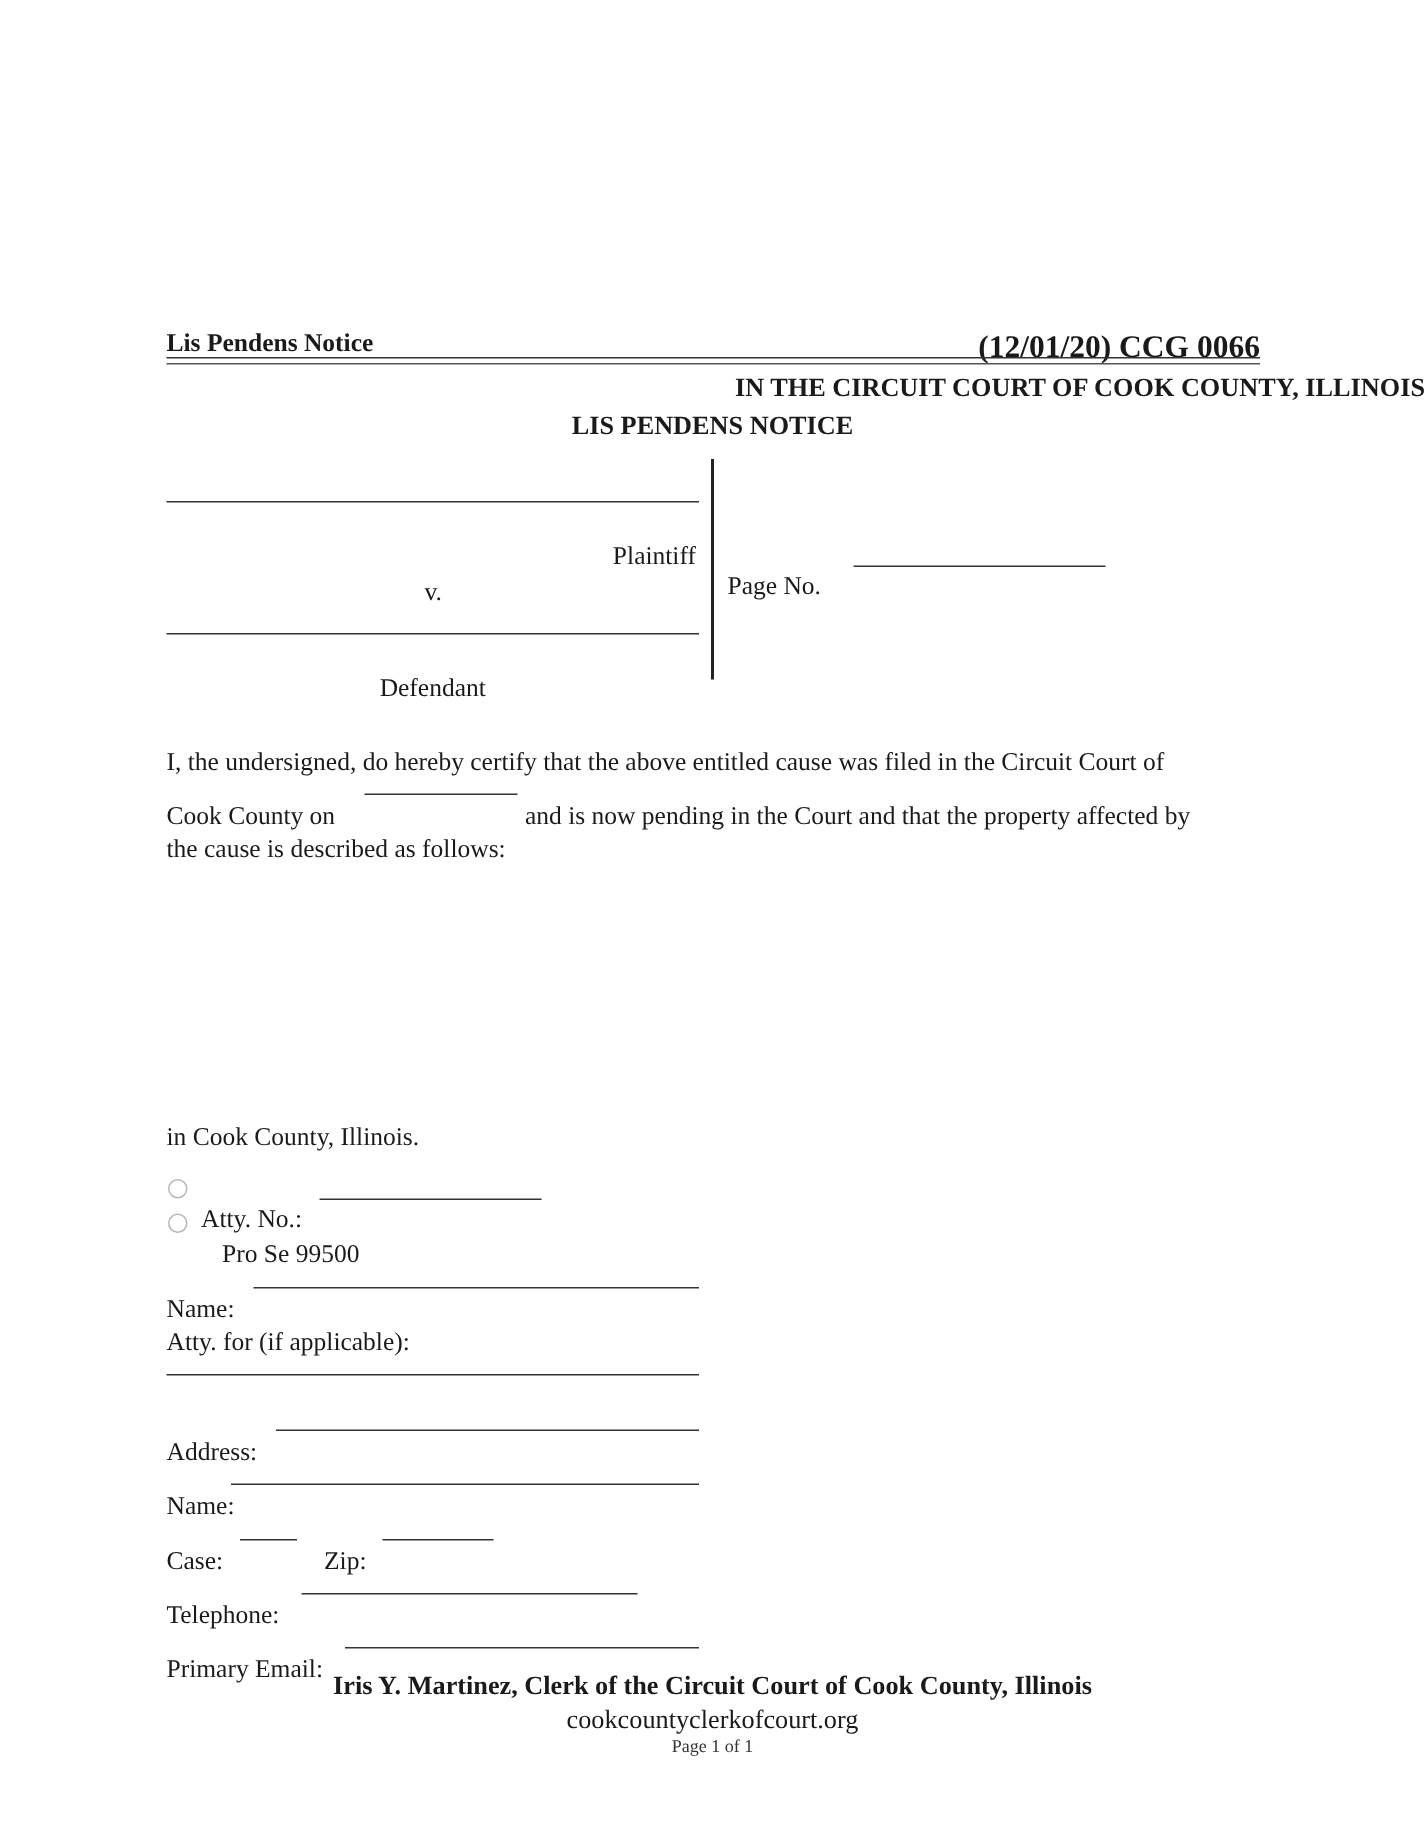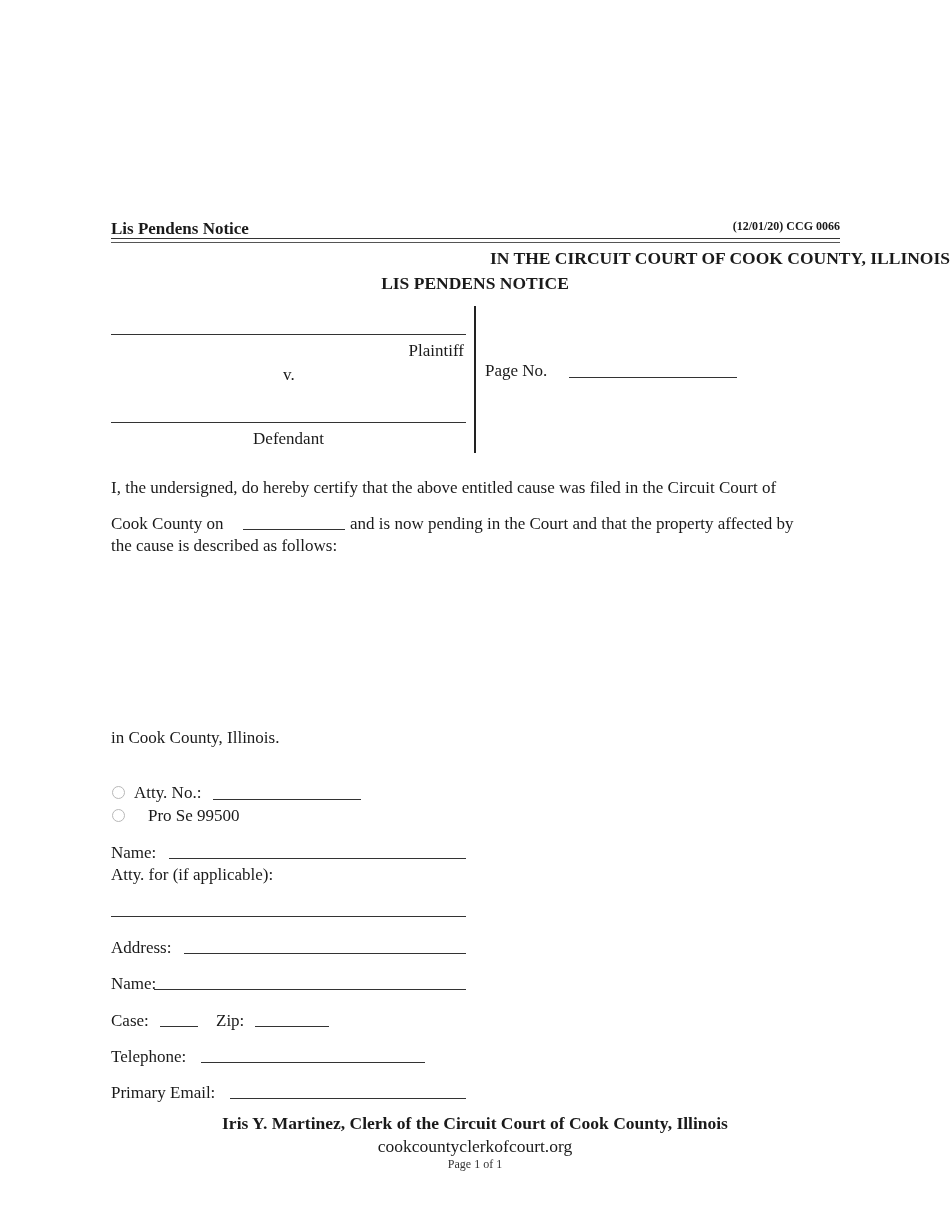--- a/index.html
+++ b/index.html
@@ -3,30 +3,30 @@
 <meta charset="utf-8">
 <style>
   html, body { margin: 0; padding: 0; background: #ffffff; }
   body {
     width: 950px; height: 1230px; position: relative; overflow: hidden;
     font-family: "Liberation Serif", "DejaVu Serif", serif;
     color: #1a1a1a;
   }
   .abs { position: absolute; }
   .hdr-left { left: 111px; top: 219px; font-size: 17px; font-weight: bold; }
-  .hdr-right { right: 110px; top: 219px; font-size: 12px; font-weight: bold; text-align: right; }
+  .hdr-right { right: 110px; top: 219px; font-size: 21px; font-weight: bold; text-align: right; }
   .hdr-rule1 { left: 111px; top: 238px; width: 729px; height: 0; border-top: 1.5px solid #333; }
   .hdr-rule2 { left: 111px; top: 242px; width: 729px; height: 0; border-top: 1px solid #555; }
   .title1 { left: 0; width: 950px; top: 248px; text-align: right; font-size: 17.5px; font-weight: bold; }
   .title2 { left: 0; width: 950px; top: 273px; text-align: center; font-size: 17.5px; font-weight: bold; }
 
   .line { height: 0; border-top: 1.3px solid #333; }
   .vbar { left: 474px; top: 306px; width: 0; height: 147px; border-left: 2px solid #222; }
 
-  .txt { font-size: 17px; line-height: 22px; white-space: nowrap; }
+  .txt { font-size: 17px; line-height: 22px; white-space: nowrap; margin-top: 20px; }
   .radio {
     width: 11px; height: 11px; border-radius: 50%;
     border: 1px solid #b8b8b8; background: #fff;
   }
   .foot1 { left: 0; width: 950px; top: 1113px; text-align: center; font-size: 17.5px; font-weight: bold; }
   .foot2 { left: 0; width: 950px; top: 1136px; text-align: center; font-size: 17.5px; font-weight: normal; }
   .foot3 { left: 0; width: 950px; top: 1157px; text-align: center; font-size: 12px; color: #333; }
 </style>
 </head>
 <body>

